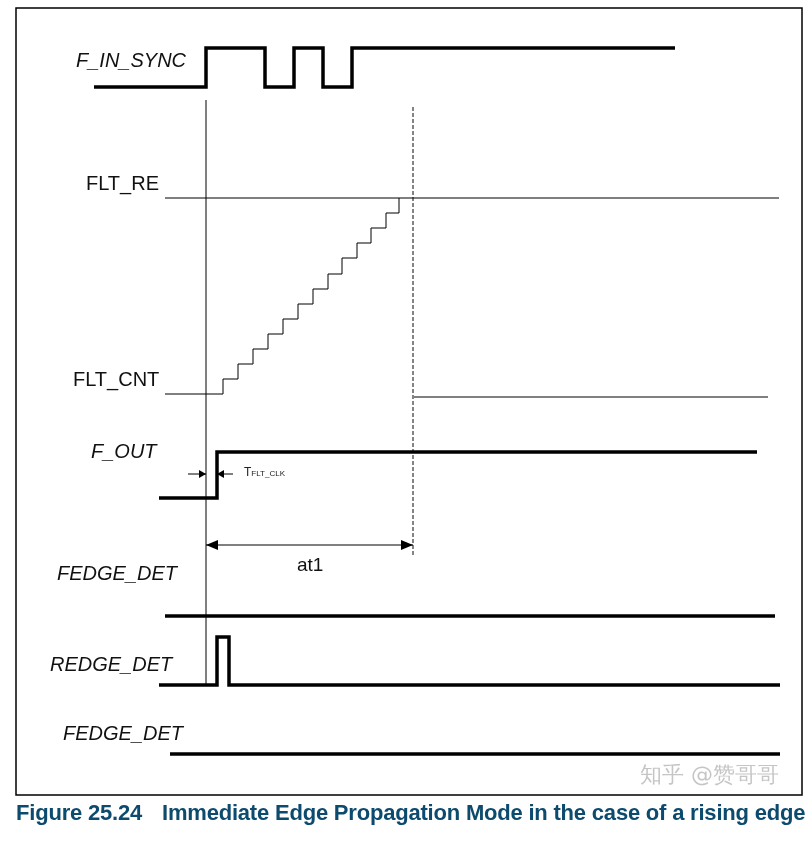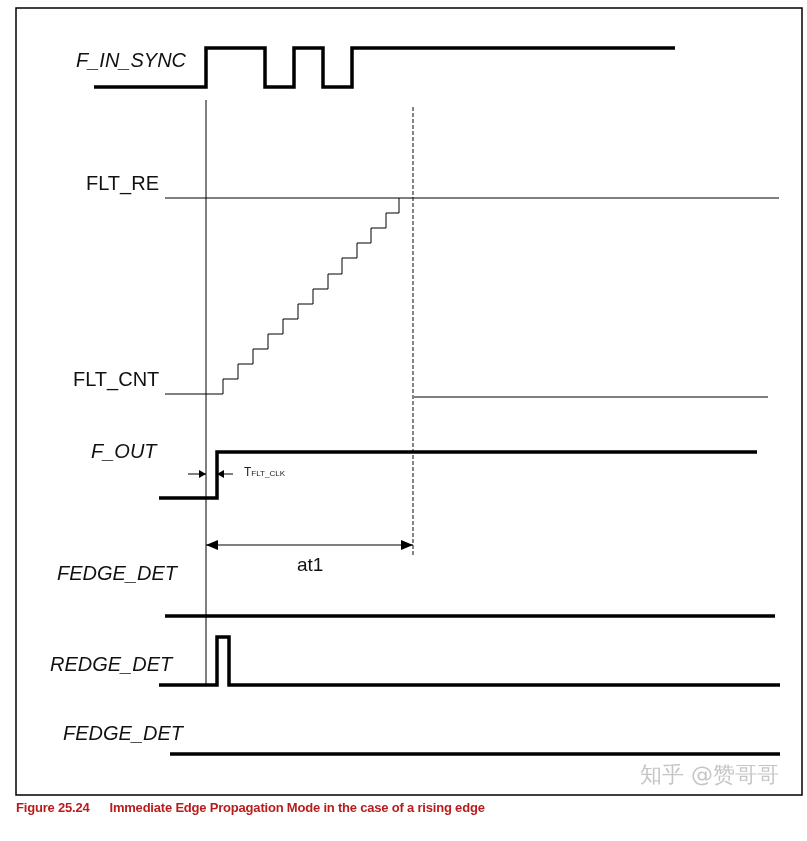--- a/index.html
+++ b/index.html
@@ -3,21 +3,21 @@
 <meta charset="utf-8">
 <style>
   html, body { margin: 0; padding: 0; background: #ffffff; }
   body { width: 807px; height: 841px; position: relative; overflow: hidden; }
   #diagram { position: absolute; left: 0; top: 0; }
   .lbl { font-family: "Liberation Sans", sans-serif; font-size: 20px; fill: #111; }
   .lbl-it { font-style: italic; }
   .caption {
     position: absolute; left: 16px; top: 800px;
     font-family: "Liberation Sans", sans-serif; font-weight: bold;
-    font-size: 13px; color: #b91c1c; white-space: pre; letter-spacing: -0.2px;
+    font-size: 22px; color: #0c4a6e; white-space: pre; letter-spacing: -0.2px;
   }
   .caption .num { margin-right: 20px; }
   .watermark {
     position: absolute; left: 640px; top: 760px;
     font-family: "DejaVu Sans", sans-serif; font-size: 22px;
     color: rgba(150,150,150,0.55); white-space: nowrap;
   }
 </style>
 </head>
 <body>

